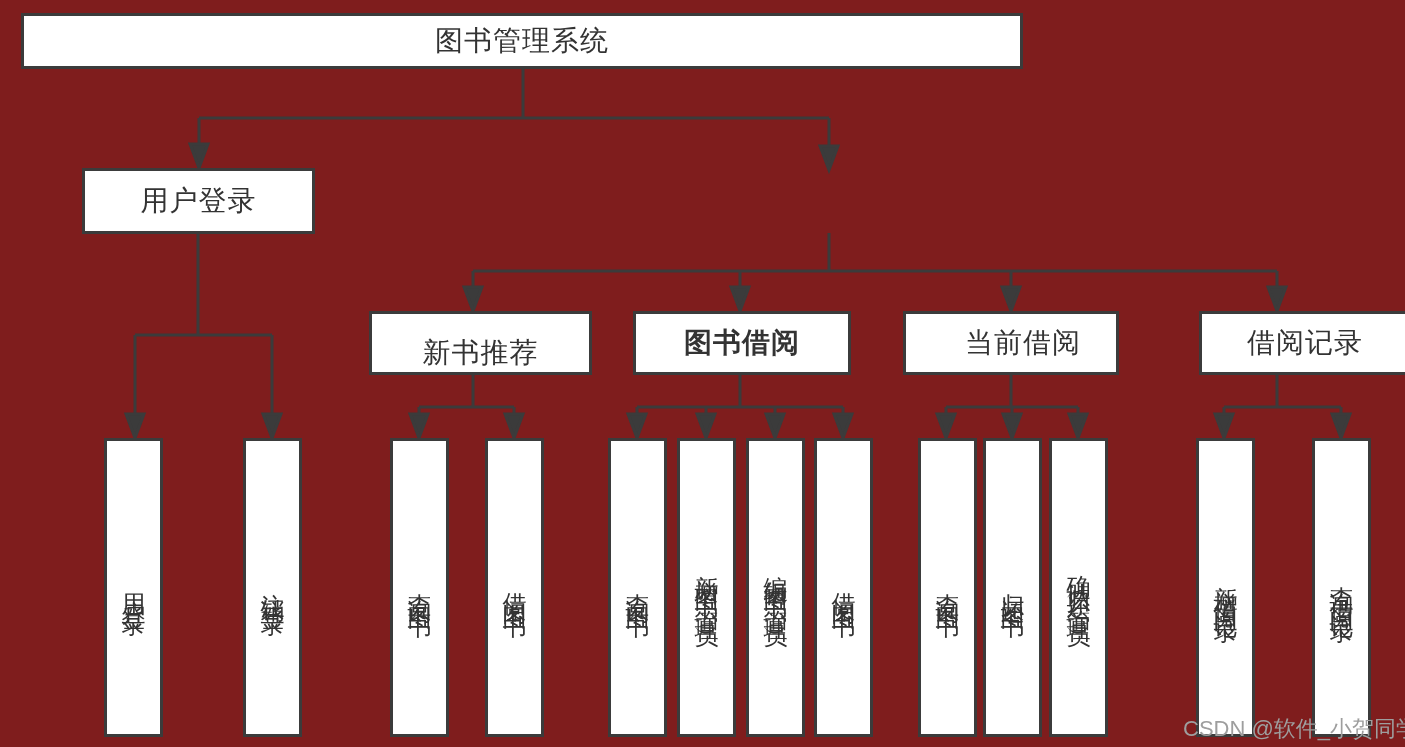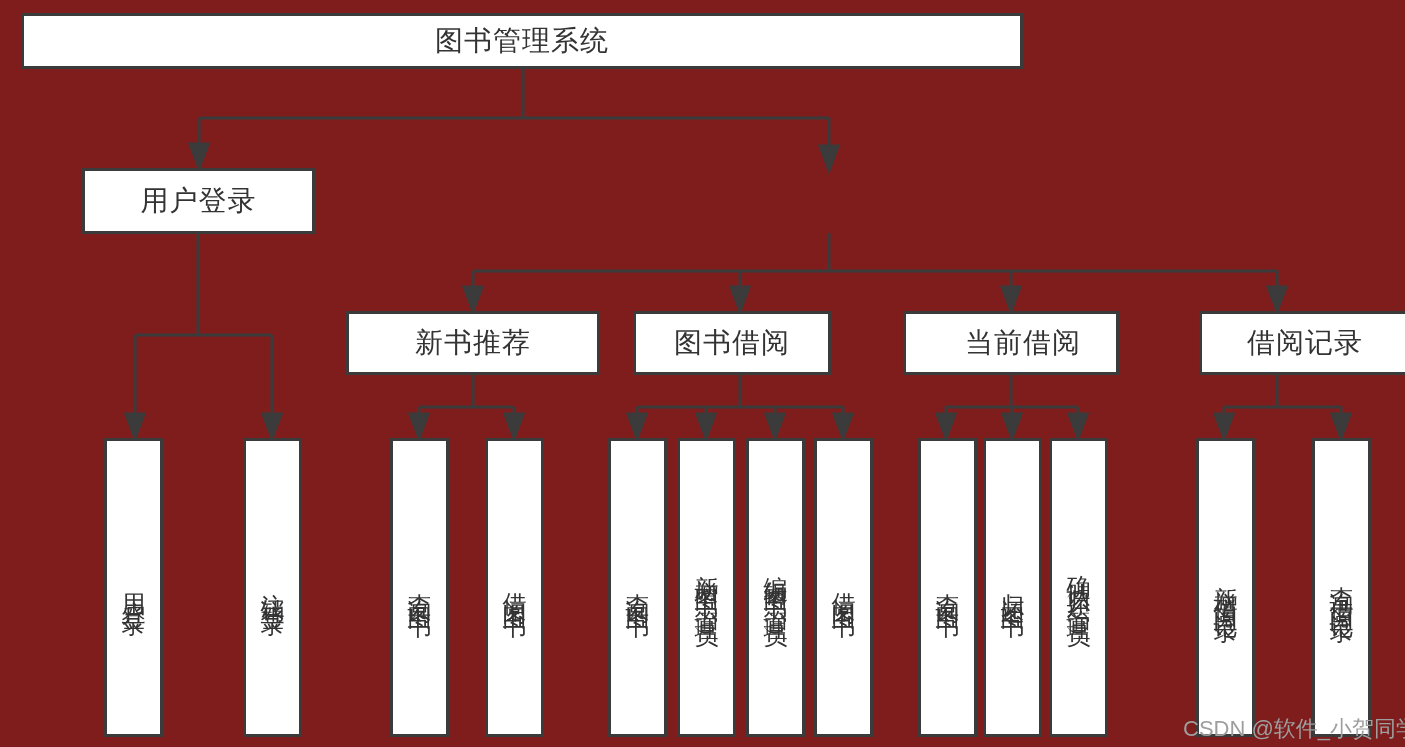--- a/index.html
+++ b/index.html
@@ -28,22 +28,22 @@
     writing-mode: vertical-rl;
     text-orientation: mixed;
     font-size: 24px;
     letter-spacing: 7px;
     line-height: 1;
   }
   .root-box   { left: 21px;  top: 13px;  width: 1002px; height: 56px; }
   .lvl2-a     { left: 82px;  top: 168px; width: 233px;  height: 66px; }
   .lvl2-b     { left: 712px; top: 169px; width: 234px;  height: 64px; }
   .lvl3       { top: 311px; height: 64px; }
-  .lvl3-a     { left: 346px;  width: 254px; }
-  .lvl3-b     { left: 633px;  width: 198px; }
+  .lvl3-a     { left: 369px;  width: 223px; align-items: flex-end; }
+  .lvl3-b     { left: 633px;  width: 218px; font-weight: bold; }
   .lvl3-c     { left: 903px;  width: 216px; padding-left: 24px; }
   .lvl3-d     { left: 1171px; width: 212px; margin-left: 28px; }
   .leaf       { top: 438px; height: 299px; width: 59px; }
   .leaf-1a { left: 104px; }
   .leaf-1b { left: 243px; }
   .leaf-2a { left: 390px; }
   .leaf-2b { left: 485px; }
   .leaf-3a { left: 608px; }
   .leaf-3b { left: 677px; }
   .leaf-3c { left: 746px; }

